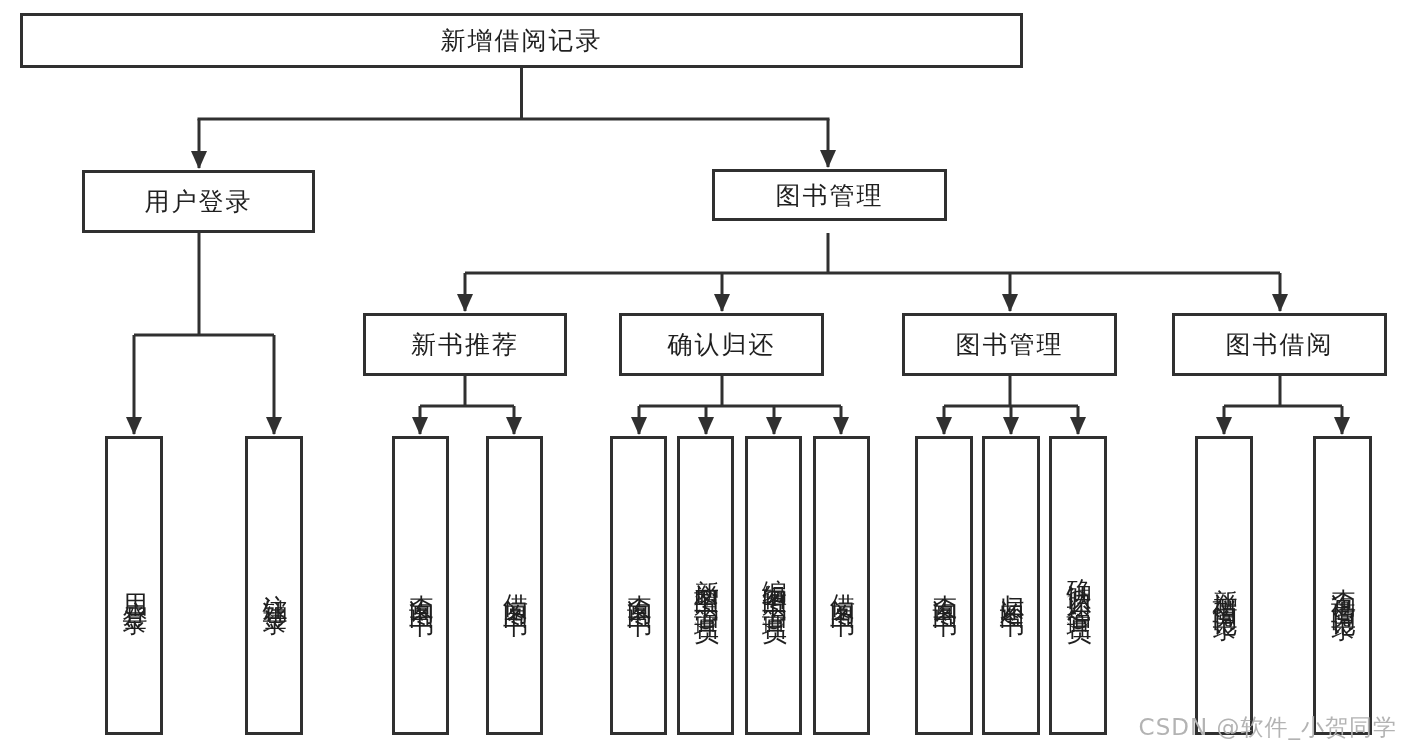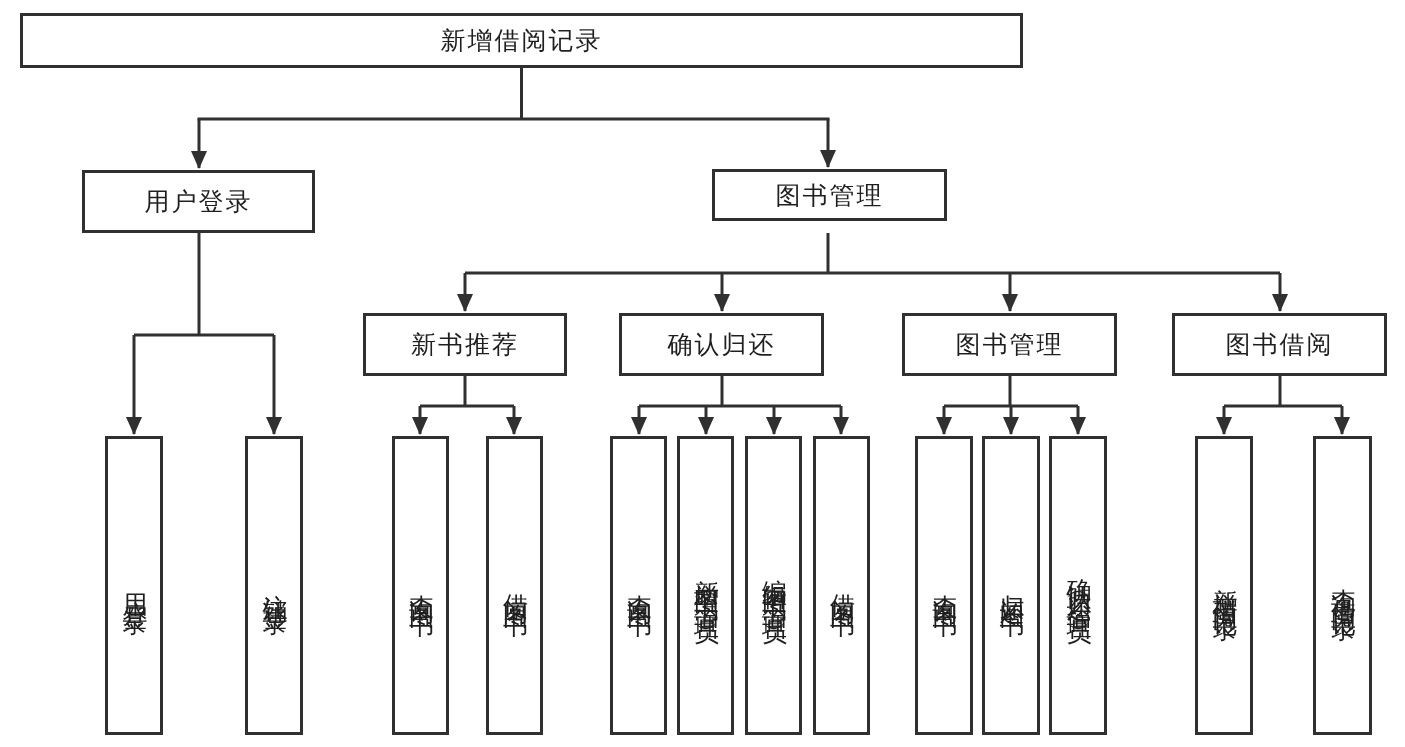--- a/index.html
+++ b/index.html
@@ -138,14 +138,15 @@
     <span class="vtext">确认归还（管理员）</span>
   </div>
 
   <div class="leaf" style="left:1195px; width:58px;">
     <span class="vtext">新增借阅记录</span>
   </div>
   <div class="leaf" style="left:1313px; width:59px;">
     <span class="vtext">查询借阅记录</span>
   </div>
 
+  <div class="watermark">CSDN @软件_小贺同学</div>
 
 </div>
 
 </body></html>

